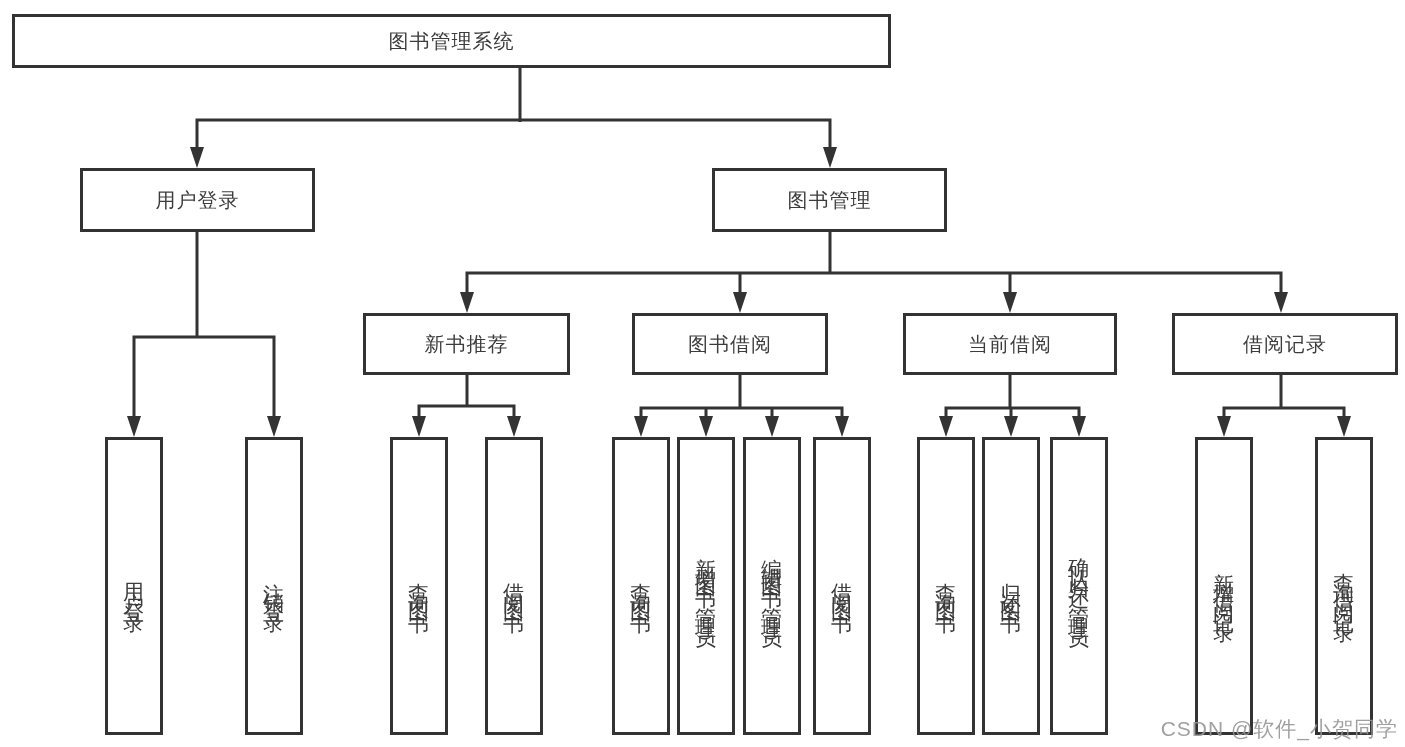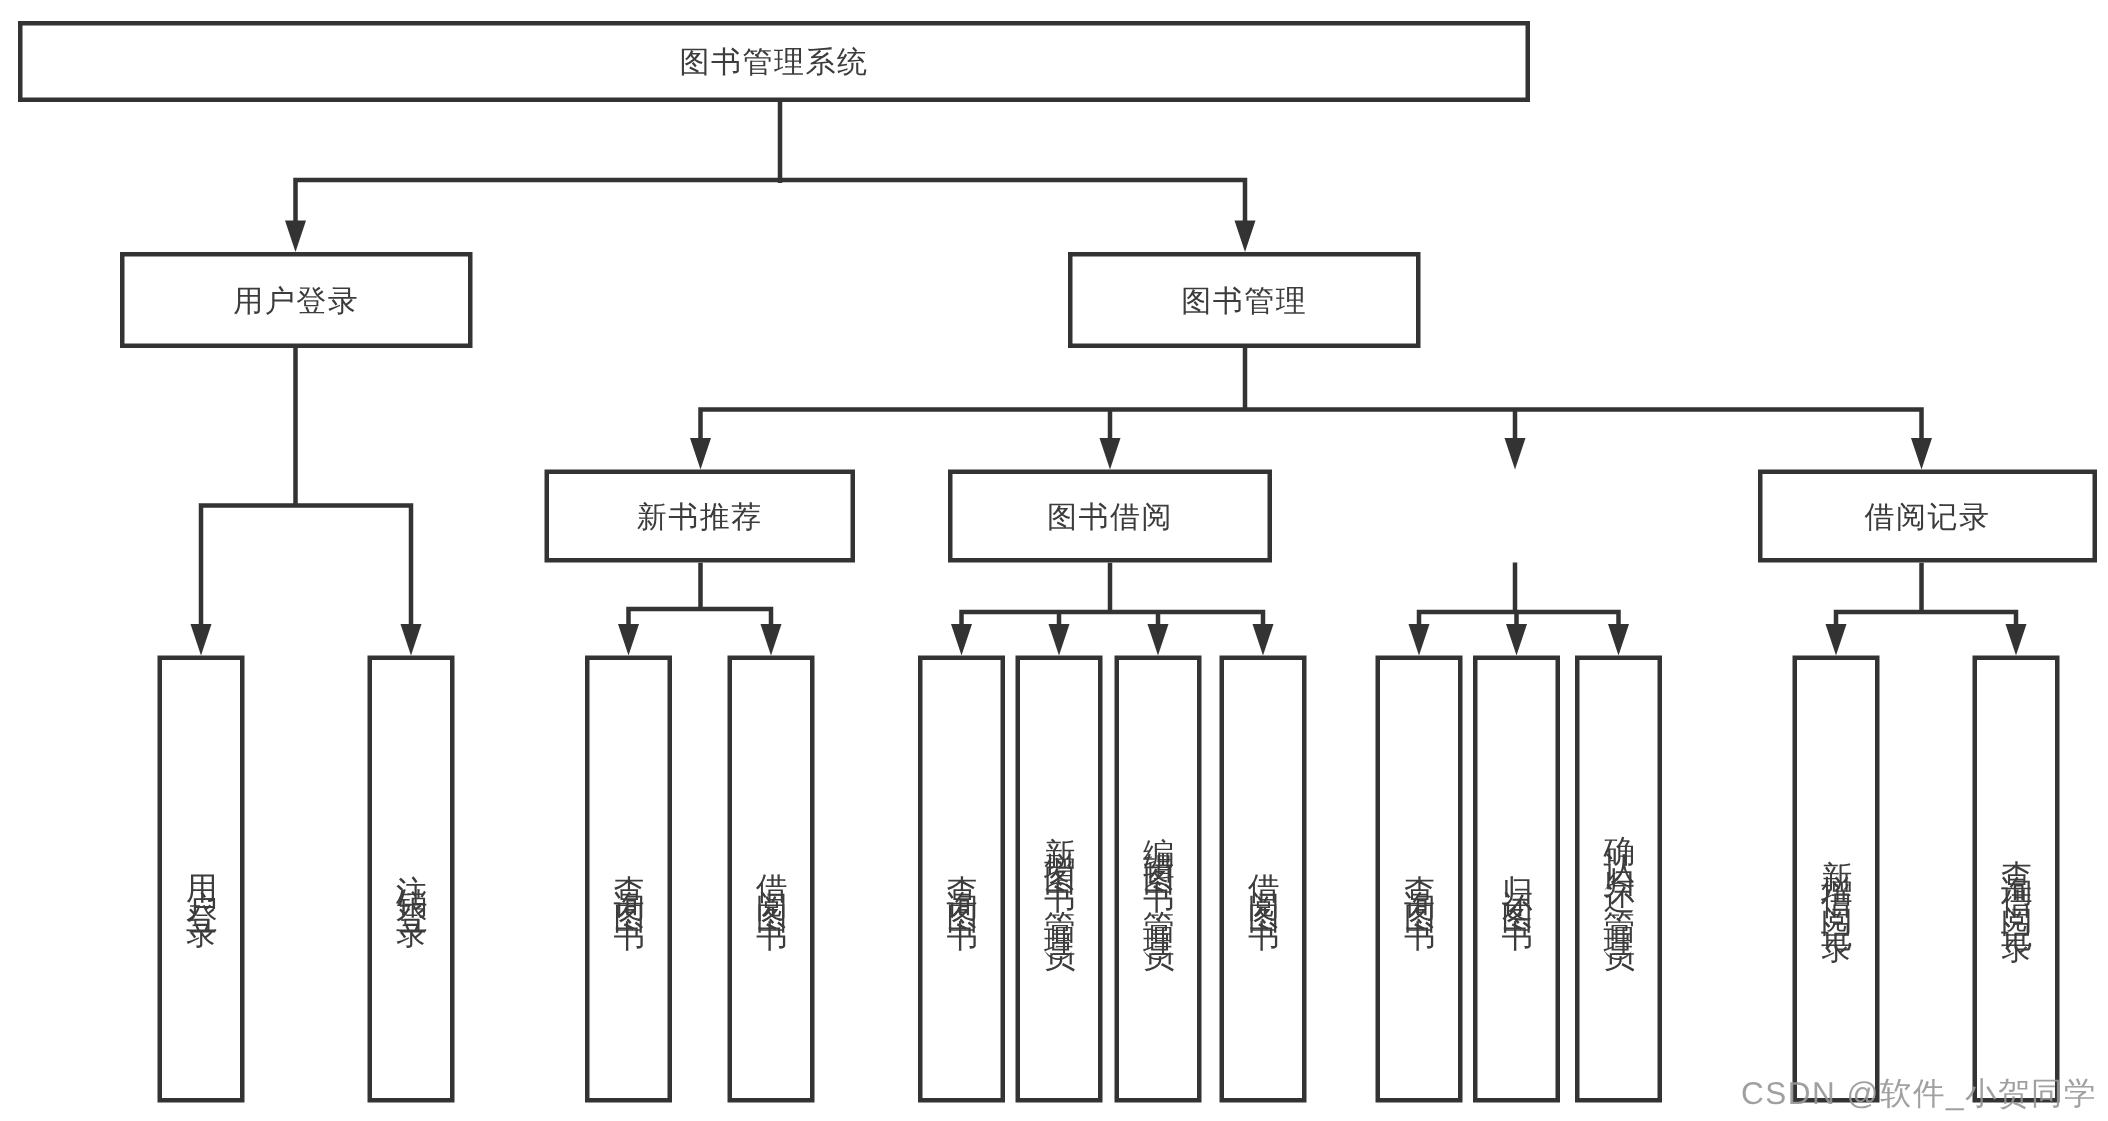--- a/index.html
+++ b/index.html
@@ -128,36 +128,39 @@
       <polygon points="765,416 779,416 772,437"></polygon>
       <polygon points="835,416 849,416 842,437"></polygon>
       <polygon points="939,416 953,416 946,437"></polygon>
       <polygon points="1004,416 1018,416 1011,437"></polygon>
       <polygon points="1072,416 1086,416 1079,437"></polygon>
       <polygon points="1217,416 1231,416 1224,437"></polygon>
       <polygon points="1337,416 1351,416 1344,437"></polygon>
     </g>
   </svg>
 
-  <div class="node h" style="left:12px;top:14px;width:1008px;height:54px">
+  <div class="node h" style="left:12px;top:14px;width:879px;height:54px">
     <span>图书管理系统</span>
   </div>
 
   <div class="node h lvl2" style="left:80px">
     <span>用户登录</span>
   </div>
   <div class="node h lvl3" style="left:363px;width:207px">
     <span>新书推荐</span>
   </div>
 
   <div class="node h lvl2" style="left:712px">
     <span>图书管理</span>
   </div>
-  <div class="node h lvl3" style="left:632px;width:216px">
+  <div class="node h lvl3" style="left:632px;width:196px">
     <span>图书借阅</span>
+  </div>
+  <div class="node h lvl3" style="left:903px;width:214px">
+    <span>当前借阅</span>
   </div>
   <div class="node h lvl3" style="left:1172px;width:226px">
     <span>借阅记录</span>
   </div>
 
   <div class="node v" style="left:105px">
     <span>用户登录</span>
   </div>
   <div class="node v" style="left:245px">
     <span>注销登录</span>

